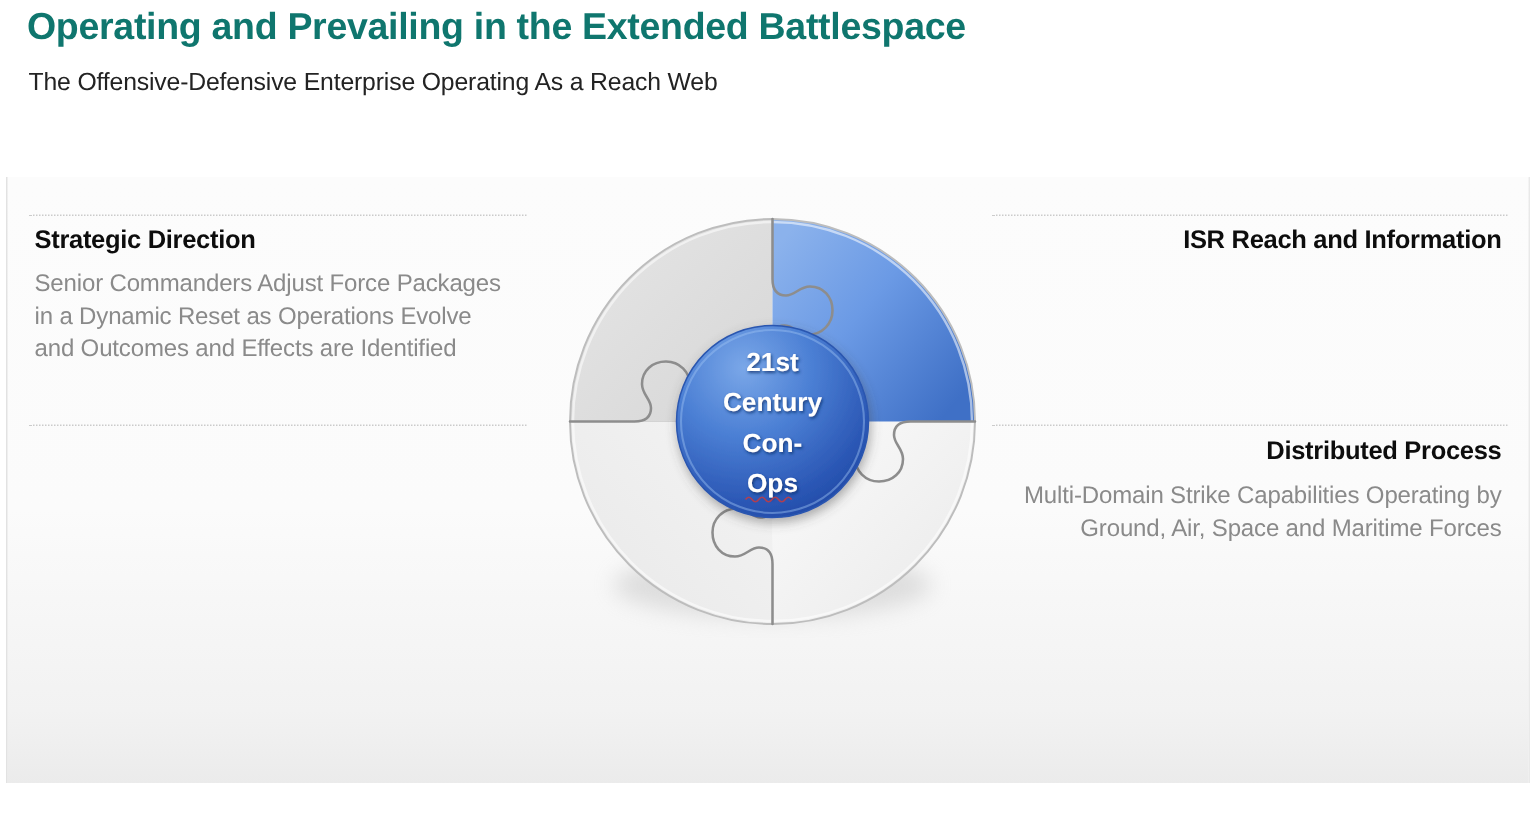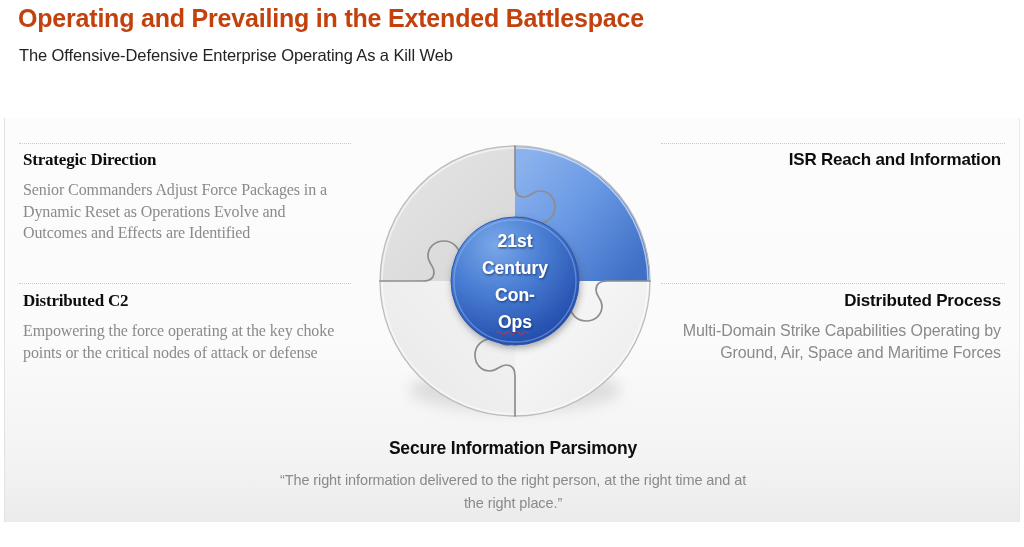--- a/index.html
+++ b/index.html
@@ -20,21 +20,21 @@
     position: absolute;
     left: 0; top: 0;
     width: 1024px;
   }
   #title {
     position: absolute;
     left: 18px;
     top: 4px;
     font-size: 25px;
     font-weight: bold;
-    color: #c2410c;
+    color: #0f766e;
     letter-spacing: -0.2px;
     white-space: nowrap;
   }
   #subtitle {
     position: absolute;
     left: 19px;
     top: 46px;
     font-size: 16.5px;
     font-weight: normal;
     color: #232323;
@@ -67,21 +67,21 @@
     margin-bottom: 9px;
     white-space: nowrap;
   }
   .block .body {
     font-size: 16px;
     line-height: 21.5px;
     color: #8a8a8a;
     letter-spacing: -0.1px;
   }
 
-  .left-block { text-align: left; font-family: Liberation Serif, serif; }
+  .left-block { text-align: left; }
   .right-block { text-align: right; }
   .center-block { text-align: center; }
 
   #block-strategic-direction { left: 18px; top: 32px; width: 320px; }
   #block-distributed-c2      { left: 18px; top: 173px; width: 320px; }
   #block-isr                 { right: 18px; top: 32px; width: 330px; }
   #block-distributed-strike  { right: 18px; top: 173px; width: 330px; }
   #block-parsimony           { left: 268px; top: 320px; width: 480px; }
 
   #block-parsimony .heading { font-size: 17.5px; margin-bottom: 10px; }
@@ -115,53 +115,45 @@
     fill: #ffffff;
     font-size: 17.5px;
     text-anchor: middle;
   }
 </style>
 </head>
 <body>
 
 <div id="header">
   <div id="title">Operating and Prevailing in the Extended Battlespace</div>
-  <div id="subtitle">The Offensive-Defensive Enterprise Operating As a Kill Web</div>
+  <div id="subtitle">The Offensive-Defensive Enterprise Operating As a Reach Web</div>
 </div>
 
 <div id="panel">
 
   <div class="divider" id="divider-left-top"></div>
   <div class="divider" id="divider-left-mid"></div>
   <div class="divider" id="divider-right-top"></div>
   <div class="divider" id="divider-right-mid"></div>
 
   <div class="block left-block" id="block-strategic-direction">
     <div class="heading">Strategic Direction</div>
     <div class="body">Senior Commanders Adjust Force Packages in a Dynamic Reset as Operations Evolve and Outcomes and Effects are Identified</div>
   </div>
 
-  <div class="block left-block" id="block-distributed-c2">
-    <div class="heading">Distributed C2</div>
-    <div class="body">Empowering the force operating at the key choke points or the critical nodes of attack or defense</div>
-  </div>
 
   <div class="block right-block" id="block-isr">
     <div class="heading">ISR Reach and Information</div>
   </div>
 
   <div class="block right-block" id="block-distributed-strike">
     <div class="heading">Distributed Process</div>
     <div class="body">Multi-Domain Strike Capabilities Operating by Ground, Air, Space and Maritime Forces</div>
   </div>
 
-  <div class="block center-block" id="block-parsimony">
-    <div class="heading">Secure Information Parsimony</div>
-    <div class="body">“The right information delivered to the right person, at the right time and at the right place.”</div>
-  </div>
 
   <div id="puzzle-wrap">
     <svg id="puzzle-svg" width="340" height="340" viewBox="0 0 340 340">
       <defs>
 
         <linearGradient id="gradGrayTL" x1="0" y1="0" x2="1" y2="1">
           <stop offset="0" stop-color="#e6e6e6"></stop>
           <stop offset="1" stop-color="#d6d6d6"></stop>
         </linearGradient>
         <linearGradient id="gradGrayBL" x1="0" y1="1" x2="1" y2="0">

